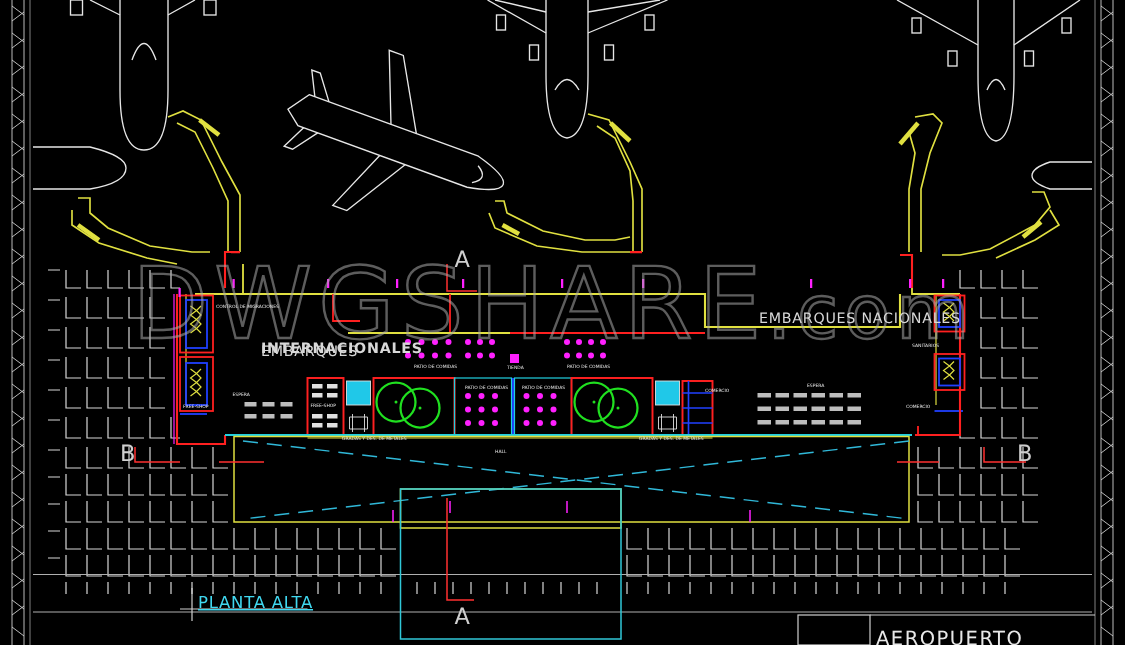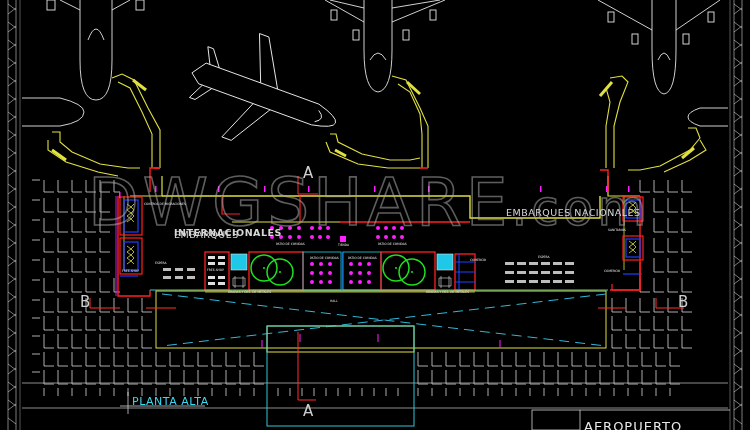--- a/index.html
+++ b/index.html
@@ -4,21 +4,21 @@
 <style>
   html,body{margin:0;padding:0;background:#000;}
   body{width:750px;height:430px;overflow:hidden;position:relative;font-family:"DejaVu Sans",sans-serif;}
   #canvas{position:absolute;left:0;top:0;width:750px;height:430px;}
   .lbl{position:absolute;white-space:nowrap;line-height:1;}
   .room-lbl{position:absolute;white-space:nowrap;font-size:3px;color:#e8e8e8;line-height:1;}
   .wm{position:absolute;left:88px;top:170px;font-family:"DejaVu Sans",sans-serif;font-size:66px;font-weight:400;letter-spacing:4px;color:transparent;-webkit-text-stroke:1.6px rgba(170,170,170,0.55);white-space:nowrap;line-height:1;}
   .wm-com{font-size:50px;}
   .zone{font-size:9.5px;color:#d8d8d8;letter-spacing:0.5px;font-family:"DejaVu Sans",sans-serif;}
   .sec{font-size:15px;color:#cfcfcf;font-family:"DejaVu Sans",sans-serif;}
-  .title-planta{font-size:11px;color:#40d8f0;letter-spacing:0.5px;}
+  .title-planta{font-size:11px;color:#40d8f0;letter-spacing:0.5px;text-decoration:underline;}
   .title-aero{font-size:13px;color:#e8e8e8;letter-spacing:1px;}
 </style>
 </head>
 <body>
 
 <svg id="canvas" viewBox="0 0 750 430" xmlns="http://www.w3.org/2000/svg">
   <rect x="0" y="0" width="750" height="430" fill="#000"></rect>
 
   <g stroke="#d0d0d0" stroke-width="0.6" fill="none">
     <line x1="8" y1="0" x2="8" y2="430"></line>

